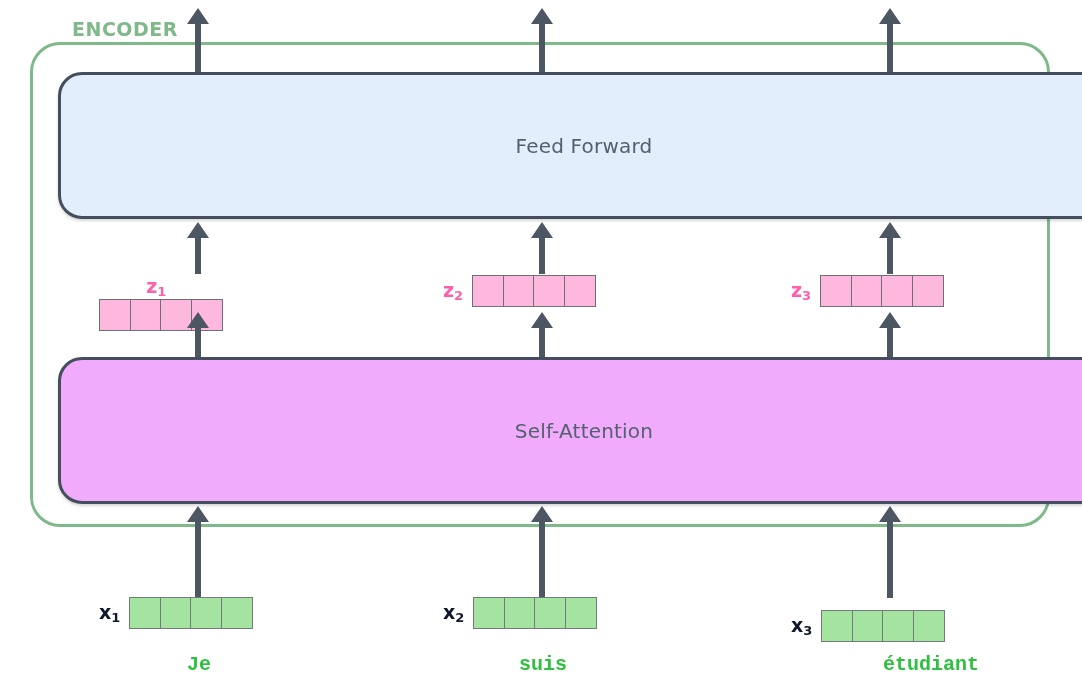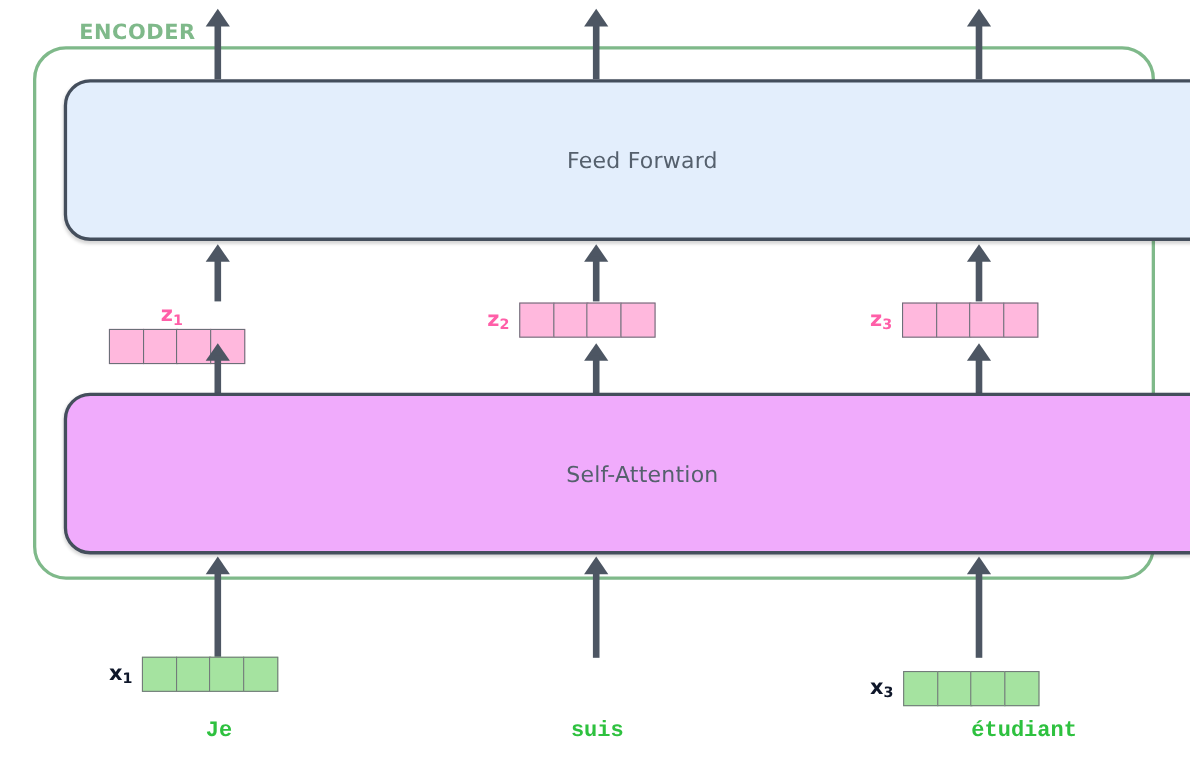--- a/index.html
+++ b/index.html
@@ -197,20 +197,29 @@
 
   <div class="vec x-vec" style="left:99px;top:597px;">
     <span class="vec-label">x<span class="sub">1</span></span>
     <span class="cells">
       <span class="cell"></span>
       <span class="cell"></span>
       <span class="cell"></span>
       <span class="cell"></span>
     </span>
   </div>
+  <div class="vec x-vec" style="left:443px;top:597px;">
+    <span class="vec-label">x<span class="sub">2</span></span>
+    <span class="cells">
+      <span class="cell"></span>
+      <span class="cell"></span>
+      <span class="cell"></span>
+      <span class="cell"></span>
+    </span>
+  </div>
   <div class="vec x-vec" style="left:791px;top:610px;">
     <span class="vec-label">x<span class="sub">3</span></span>
     <span class="cells">
       <span class="cell"></span>
       <span class="cell"></span>
       <span class="cell"></span>
       <span class="cell"></span>
     </span>
   </div>
 

